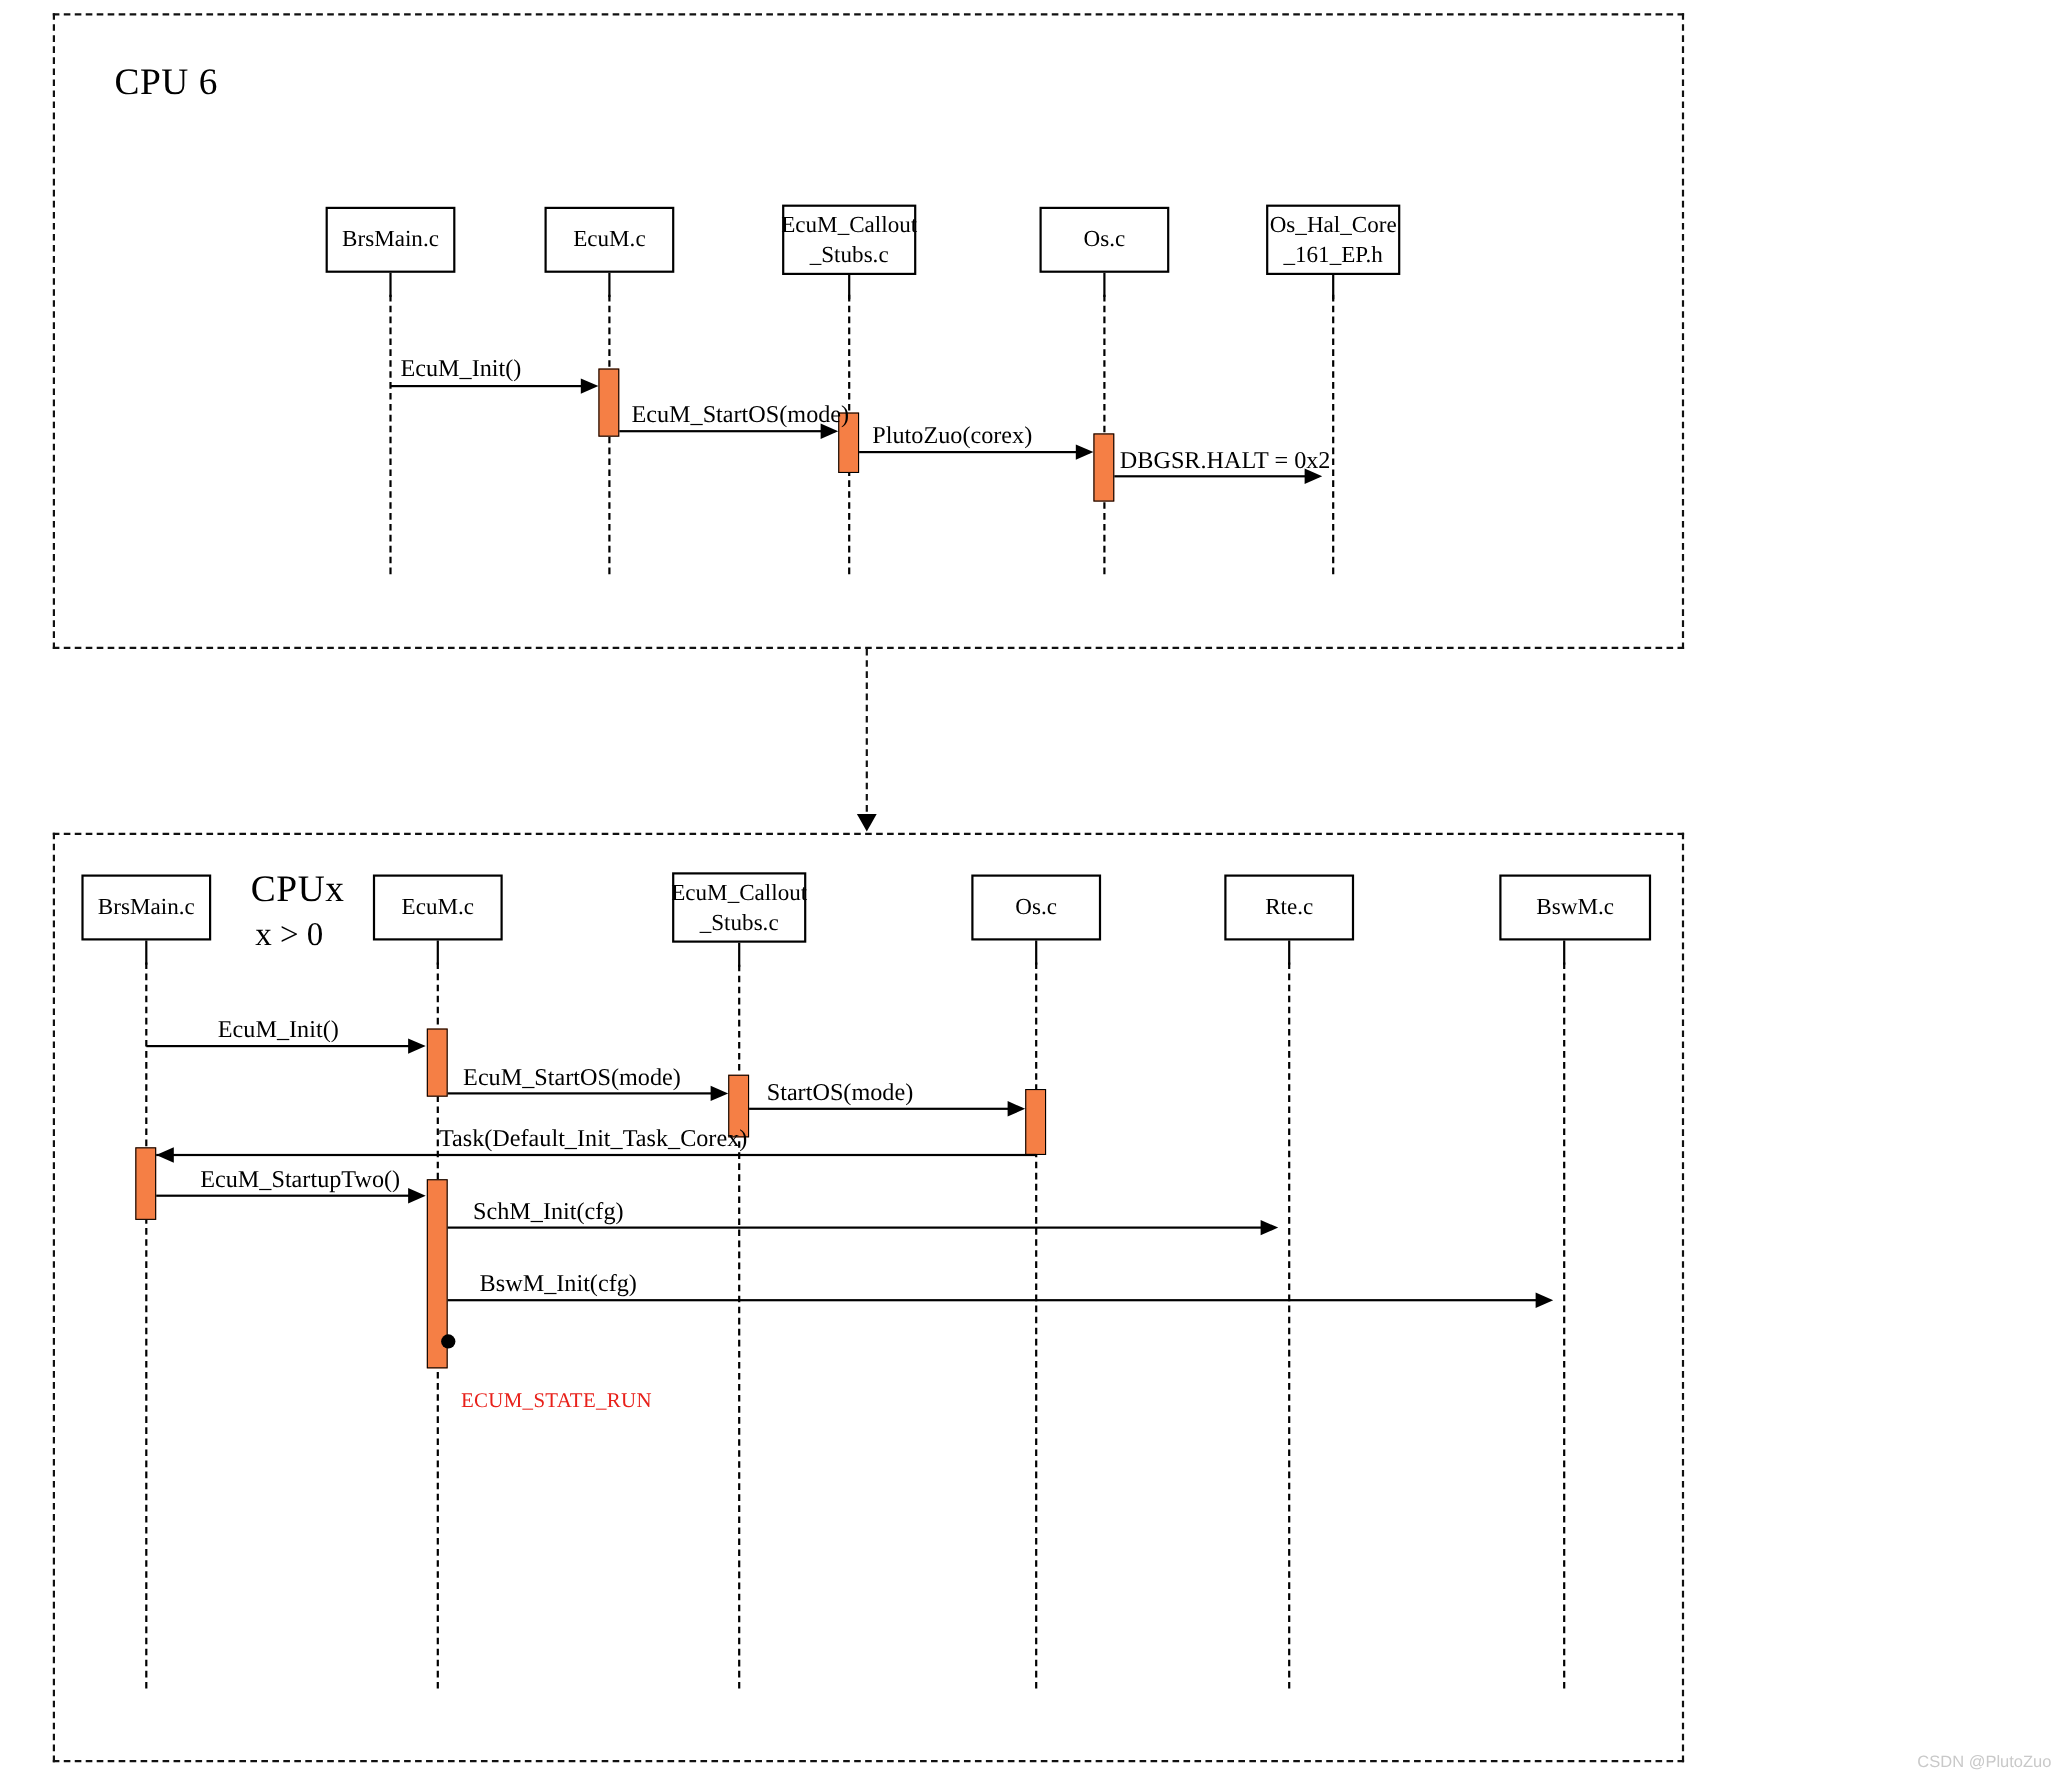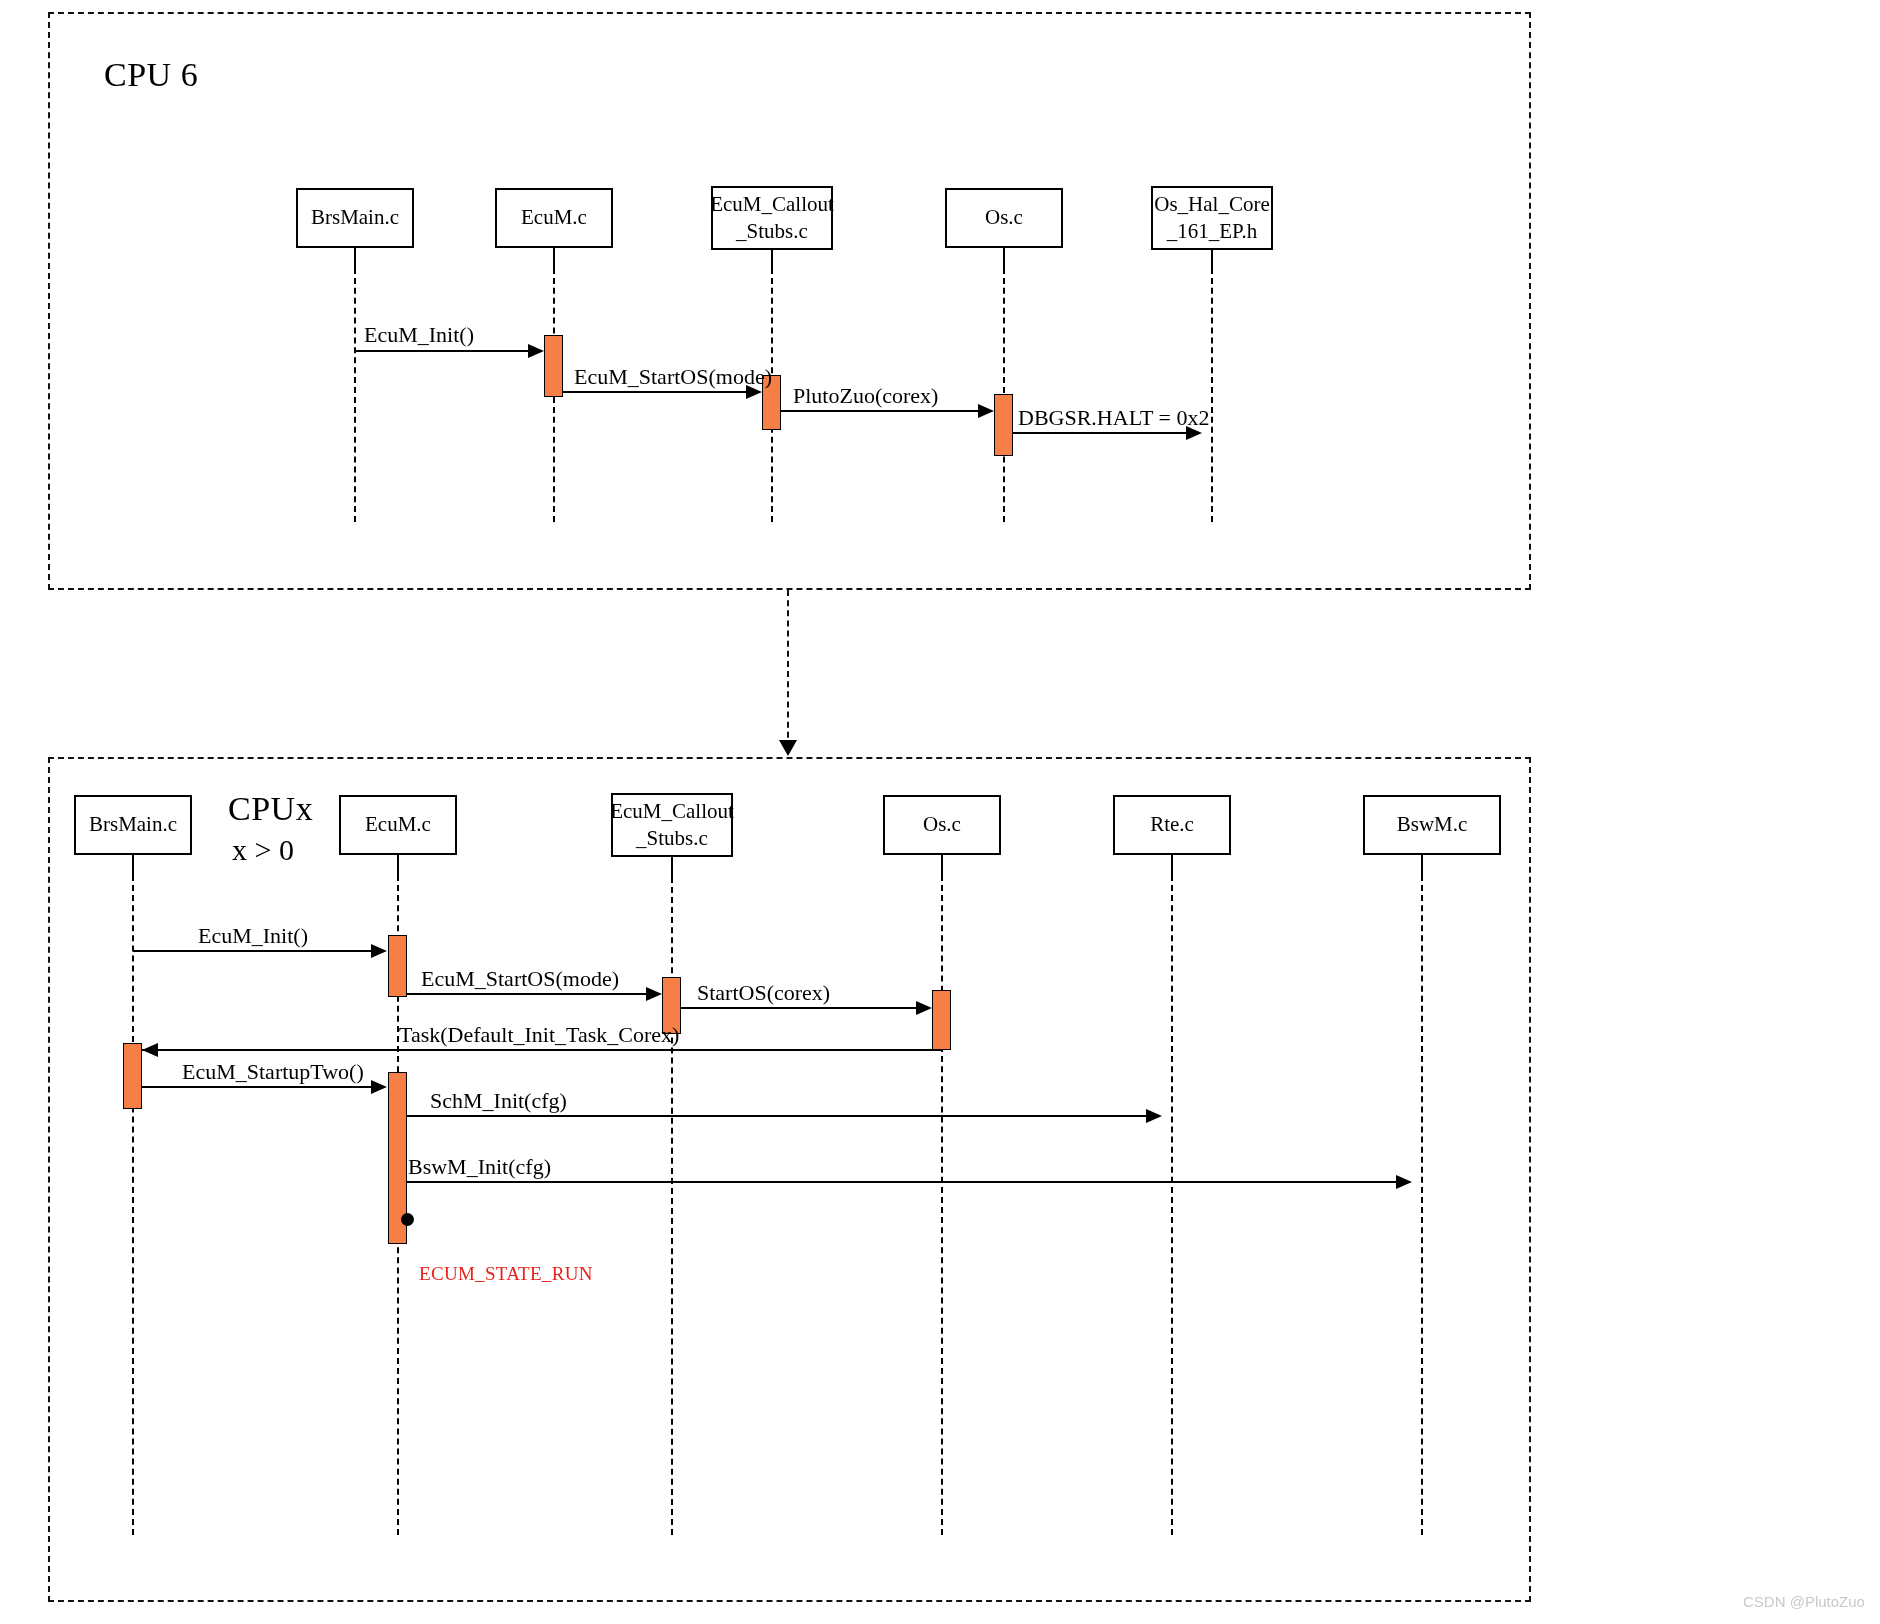--- a/index.html
+++ b/index.html
@@ -210,36 +210,36 @@
   <div class="msg-line" style="left:133px; top:950px; width:249px;"></div>
   <div class="arrow-head arrow-right" style="left:371px; top:944px;"></div>
   <div class="msg-label" style="left:198px; top:923px;">EcuM_Init()</div>
 
   <div class="msg-line" style="left:407px; top:993px; width:252px;"></div>
   <div class="arrow-head arrow-right" style="left:646px; top:987px;"></div>
   <div class="msg-label" style="left:421px; top:966px;">EcuM_StartOS(mode)</div>
 
   <div class="msg-line" style="left:681px; top:1007px; width:248px;"></div>
   <div class="arrow-head arrow-right" style="left:916px; top:1001px;"></div>
-  <div class="msg-label" style="left:697px; top:980px;">StartOS(corex)</div>
+  <div class="msg-label" style="left:697px; top:980px;">StartOS(mode)</div>
 
   <div class="msg-line" style="left:142px; top:1049px; width:800px;"></div>
   <div class="arrow-head arrow-left" style="left:142px; top:1043px;"></div>
   <div class="msg-label" style="left:399px; top:1022px;">Task(Default_Init_Task_Corex)</div>
 
   <div class="msg-line" style="left:142px; top:1086px; width:240px;"></div>
   <div class="arrow-head arrow-right" style="left:371px; top:1080px;"></div>
   <div class="msg-label" style="left:182px; top:1059px;">EcuM_StartupTwo()</div>
 
   <div class="msg-line" style="left:407px; top:1115px; width:750px;"></div>
   <div class="arrow-head arrow-right" style="left:1146px; top:1109px;"></div>
   <div class="msg-label" style="left:414px; top:1088px;margin-left:16px;">SchM_Init(cfg)</div>
 
   <div class="msg-line" style="left:407px; top:1181px; width:1000px;"></div>
   <div class="arrow-head arrow-right" style="left:1396px; top:1175px;"></div>
-  <div class="msg-label" style="left:408px; top:1154px;">BswM_Init(cfg)</div>
+  <div class="msg-label" style="left:436px; top:1154px;">BswM_Init(cfg)</div>
 
   <div class="state-dot" style="left:401px; top:1213px;"></div>
   <div class="msg-label red" style="left:419px; top:1263px;">ECUM_STATE_RUN</div>
 
   <div class="watermark" style="left:1743px; top:1593px;">CSDN @PlutoZuo</div>
 
 </div>
 
 </body></html>

